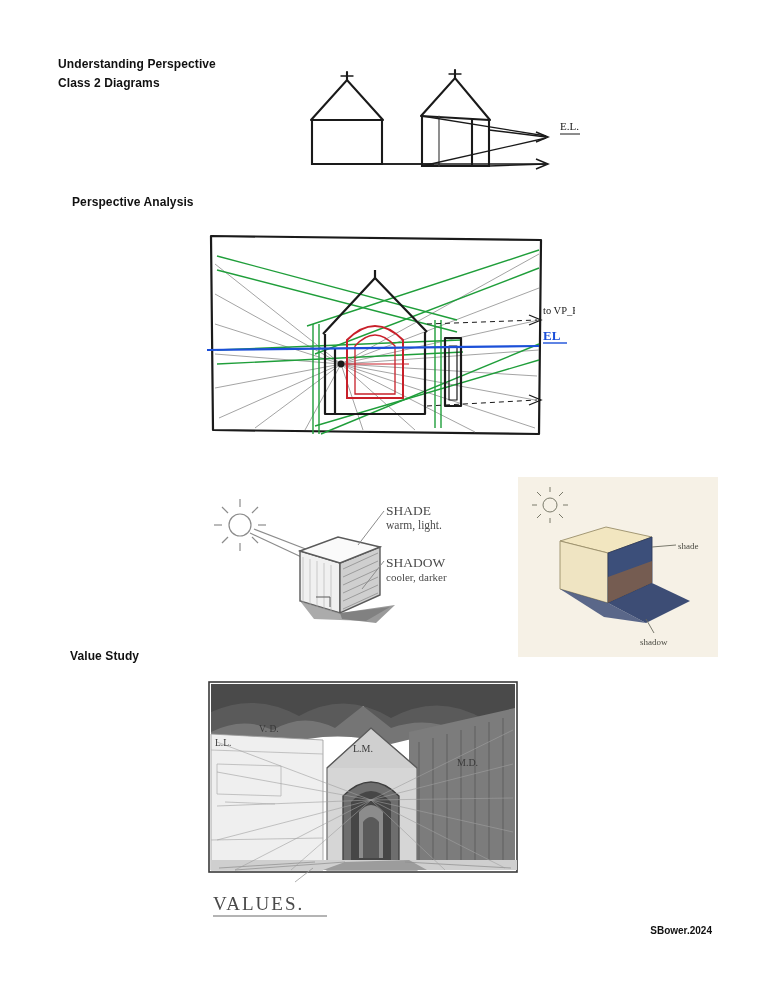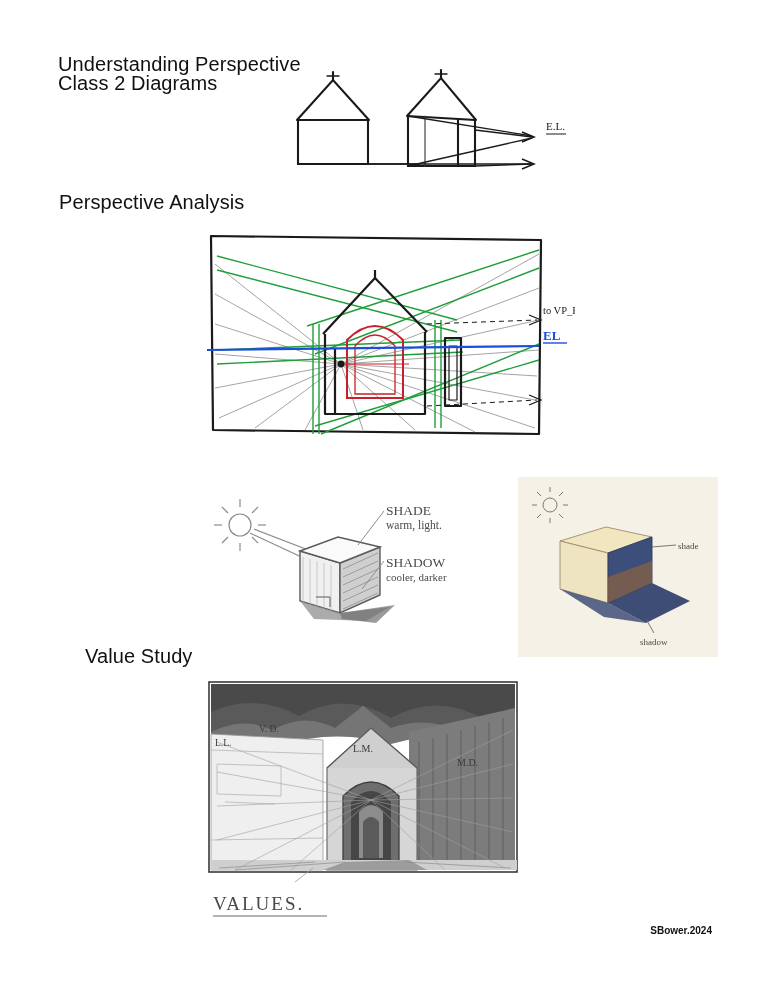--- a/index.html
+++ b/index.html
@@ -15,45 +15,45 @@
     color: #000;
     overflow: hidden;
   }
   .page {
     position: absolute;
     inset: 0;
     background: #ffffff;
   }
   .heading {
     position: absolute;
-    font-weight: normal;
-    font-size: 20px;
+    font-weight: bold;
+    font-size: 12px;
     letter-spacing: 0.1px;
     line-height: 19px;
     white-space: pre-line;
     color: #111;
   }
   #h-understanding { left: 58px; top: 55px; }
-  #h-analysis      { left: 59px; top: 193px; }
+  #h-analysis      { left: 72px; top: 193px; }
   #h-shade         { left: 58px; top: 480px; }
-  #h-value         { left: 85px; top: 647px; }
+  #h-value         { left: 70px; top: 647px; }
 
   .sig {
     position: absolute;
     right: 56px;
     top: 925px;
     font-size: 10px;
     font-weight: bold;
     color: #111;
   }
 
   .fig { position: absolute; }
 
   
-  #fig-top { left: 270px; top: 58px; width: 330px; height: 120px; }
+  #fig-top { left: 284px; top: 58px; width: 330px; height: 120px; }
   
   #fig-persp { left: 195px; top: 228px; width: 380px; height: 230px; }
   
   #fig-shade { left: 190px; top: 485px; width: 320px; height: 160px; }
   
   #fig-paint { left: 518px; top: 477px; width: 200px; height: 180px; }
   
   #fig-value { left: 195px; top: 672px; width: 350px; height: 260px; }
 
   svg { display: block; }

